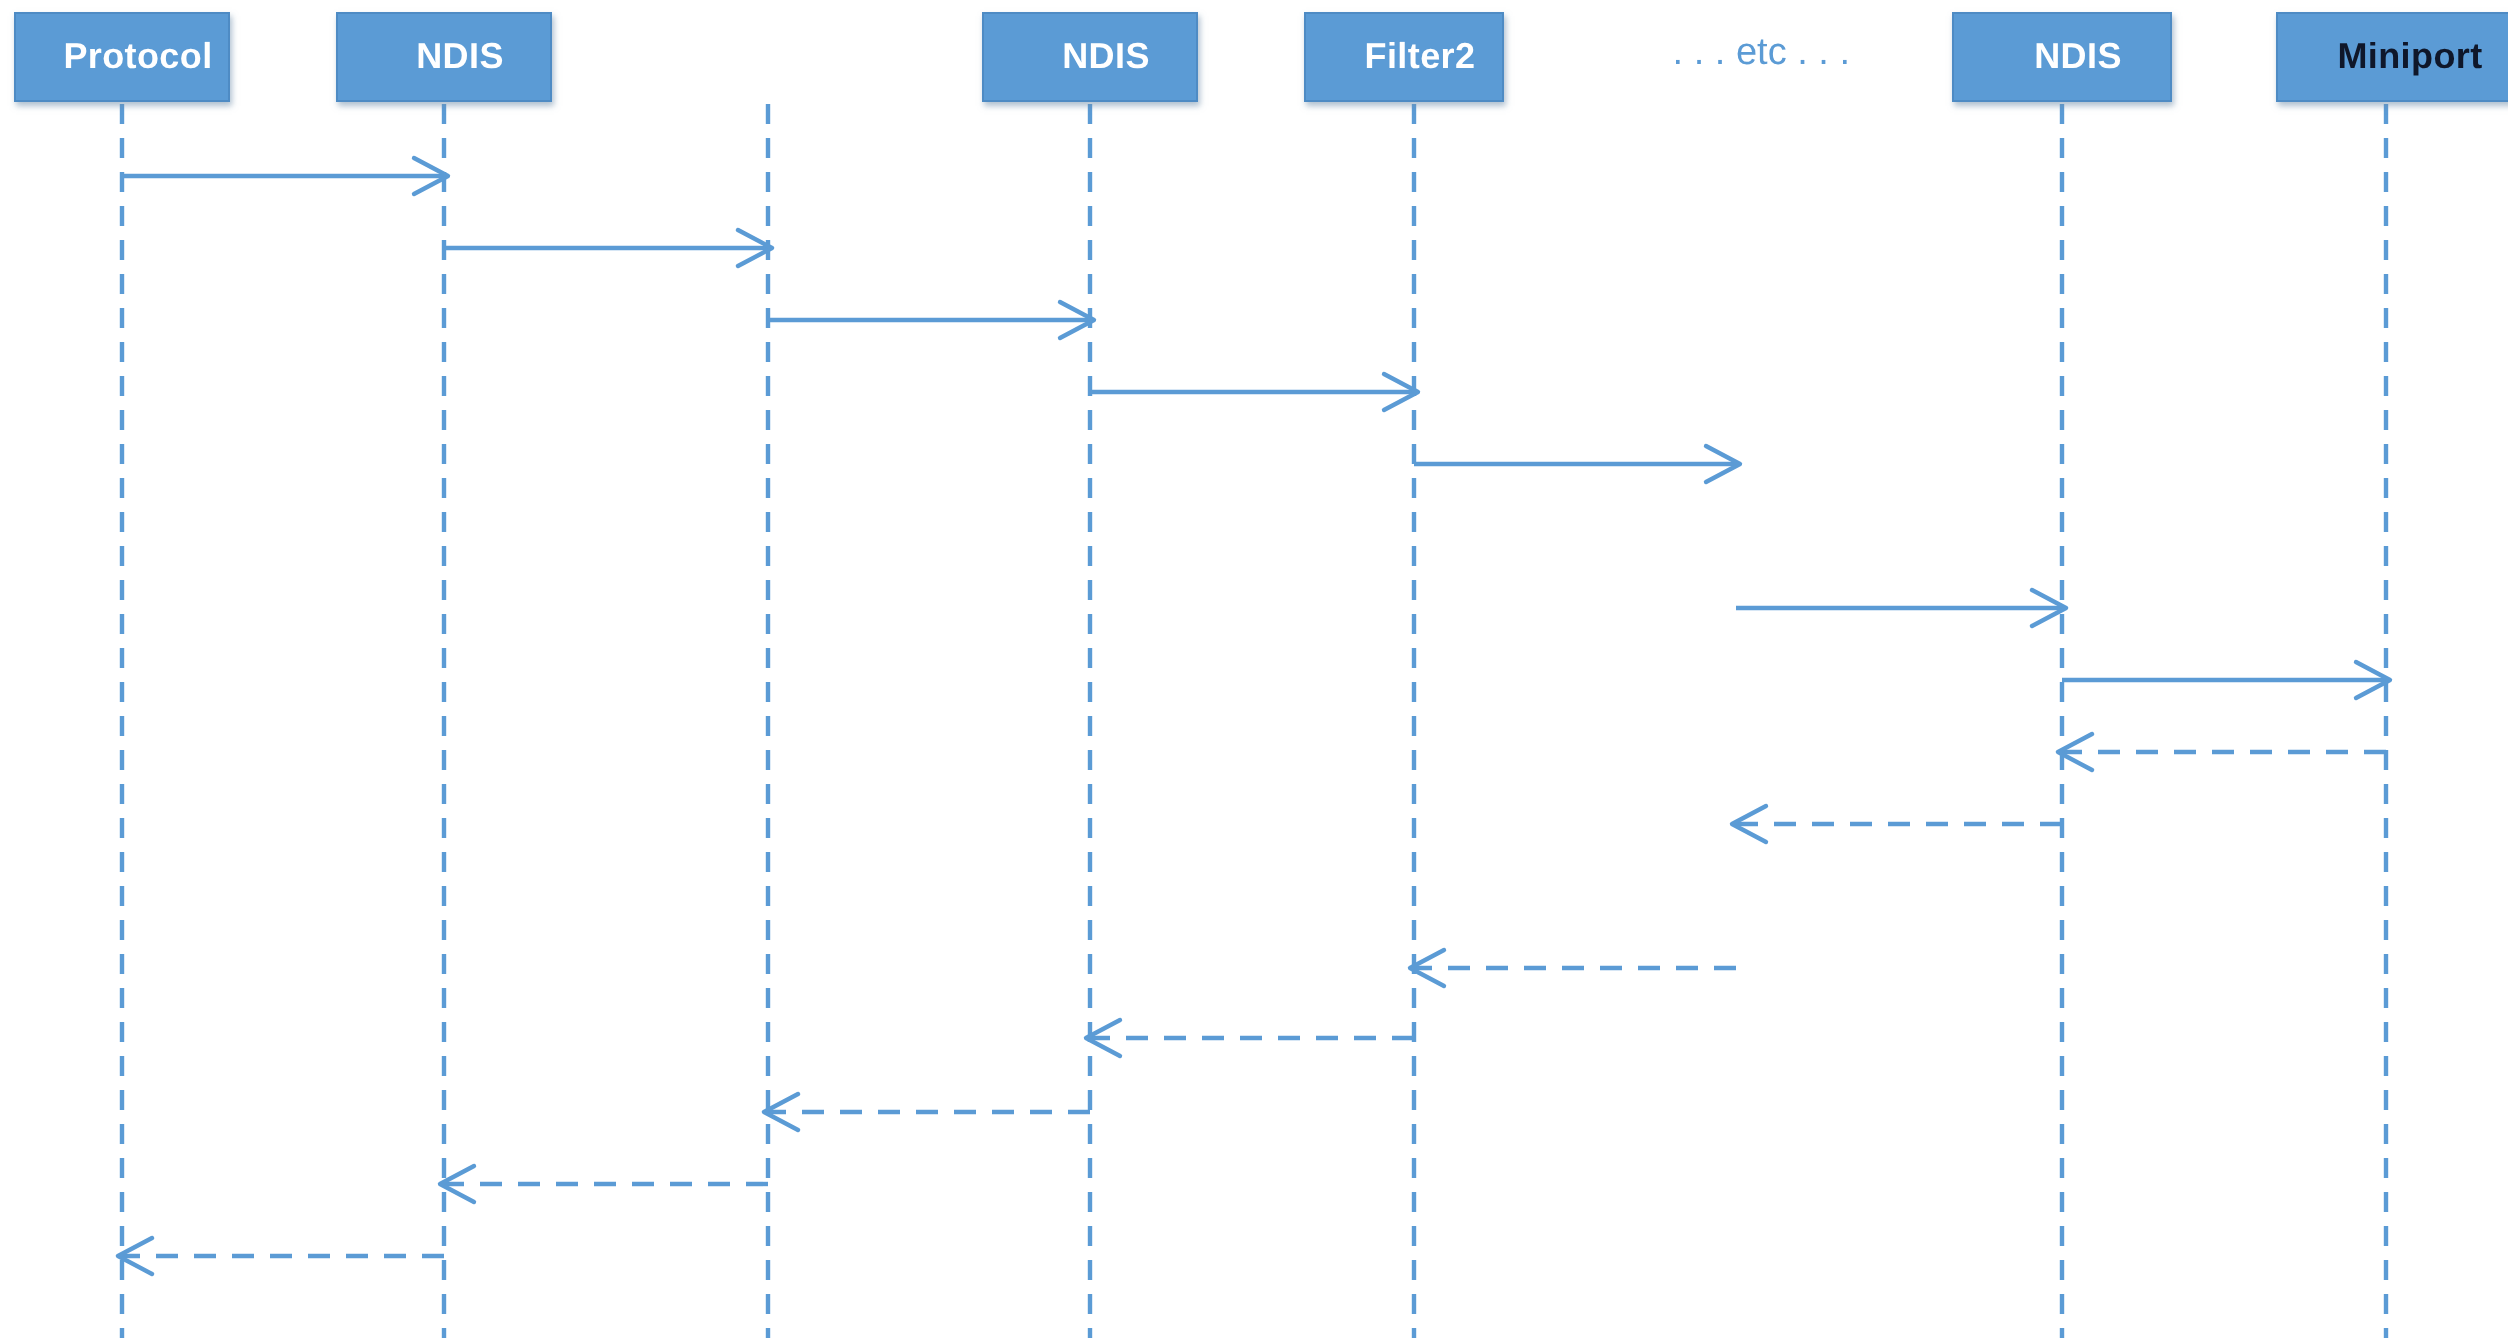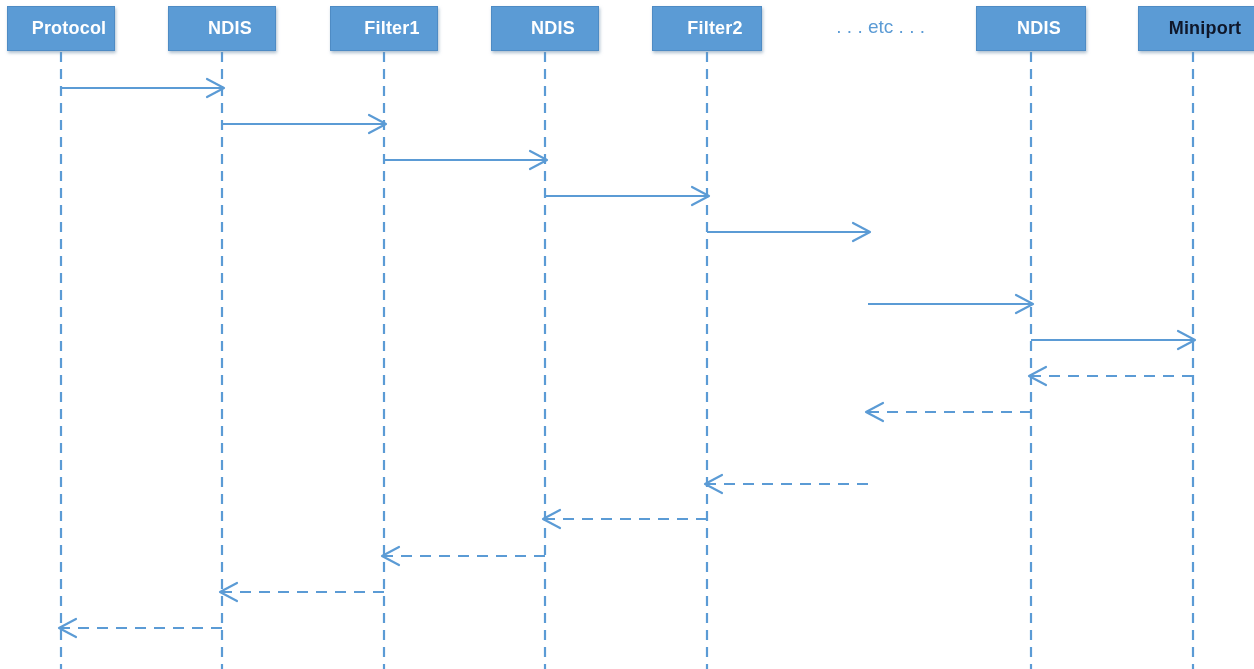--- a/index.html
+++ b/index.html
@@ -105,27 +105,24 @@
         <polyline points="76,619 59,628 76,637" fill="none" stroke="#5B9BD5" stroke-width="2.2" stroke-linecap="round" stroke-linejoin="round"></polyline>
       </g>
     </svg>
 
   <div class="hdr" style="left: 7px; width: 108px; background: rgb(91, 155, 213); border: 1px solid rgb(78, 139, 196); color: rgb(255, 255, 255);">
     <span>Protocol</span>
   </div>
   <div class="hdr" style="left: 168px; width: 108px; background: rgb(91, 155, 213); border: 1px solid rgb(78, 139, 196); color: rgb(255, 255, 255);">
     <span>NDIS</span>
   </div>
-  <div class="hdr" style="left: 330px; width: 108px; background: rgb(91, 155, 213); border: 1px solid rgb(78, 139, 196); color: rgb(255, 255, 255);">
-    <span>Filter1</span>
-  </div>
   <div class="hdr" style="left: 491px; width: 108px; background: rgb(91, 155, 213); border: 1px solid rgb(78, 139, 196); color: rgb(255, 255, 255);">
     <span>NDIS</span>
   </div>
-  <div class="hdr" style="left: 652px; width: 110px; background: rgb(91, 155, 213); border: 1px solid rgb(78, 139, 196); color: rgb(255, 255, 255);">
+  <div class="hdr" style="left: 652px; width: 100px; background: rgb(91, 155, 213); border: 1px solid rgb(78, 139, 196); color: rgb(255, 255, 255);">
     <span>Filter2</span>
   </div>
   <div class="hdr" style="left: 976px; width: 110px; background: rgb(91, 155, 213); border: 1px solid rgb(78, 139, 196); color: rgb(255, 255, 255);">
     <span>NDIS</span>
   </div>
   <div class="hdr" style="left: 1138px; width: 118px; background: rgb(91, 155, 213); border: 1px solid rgb(78, 139, 196); color: #0f172a;">
     <span>Miniport</span>
   </div>
 
   <div class="etc" style="color: rgb(91, 155, 213);">. . . etc . . .</div>

